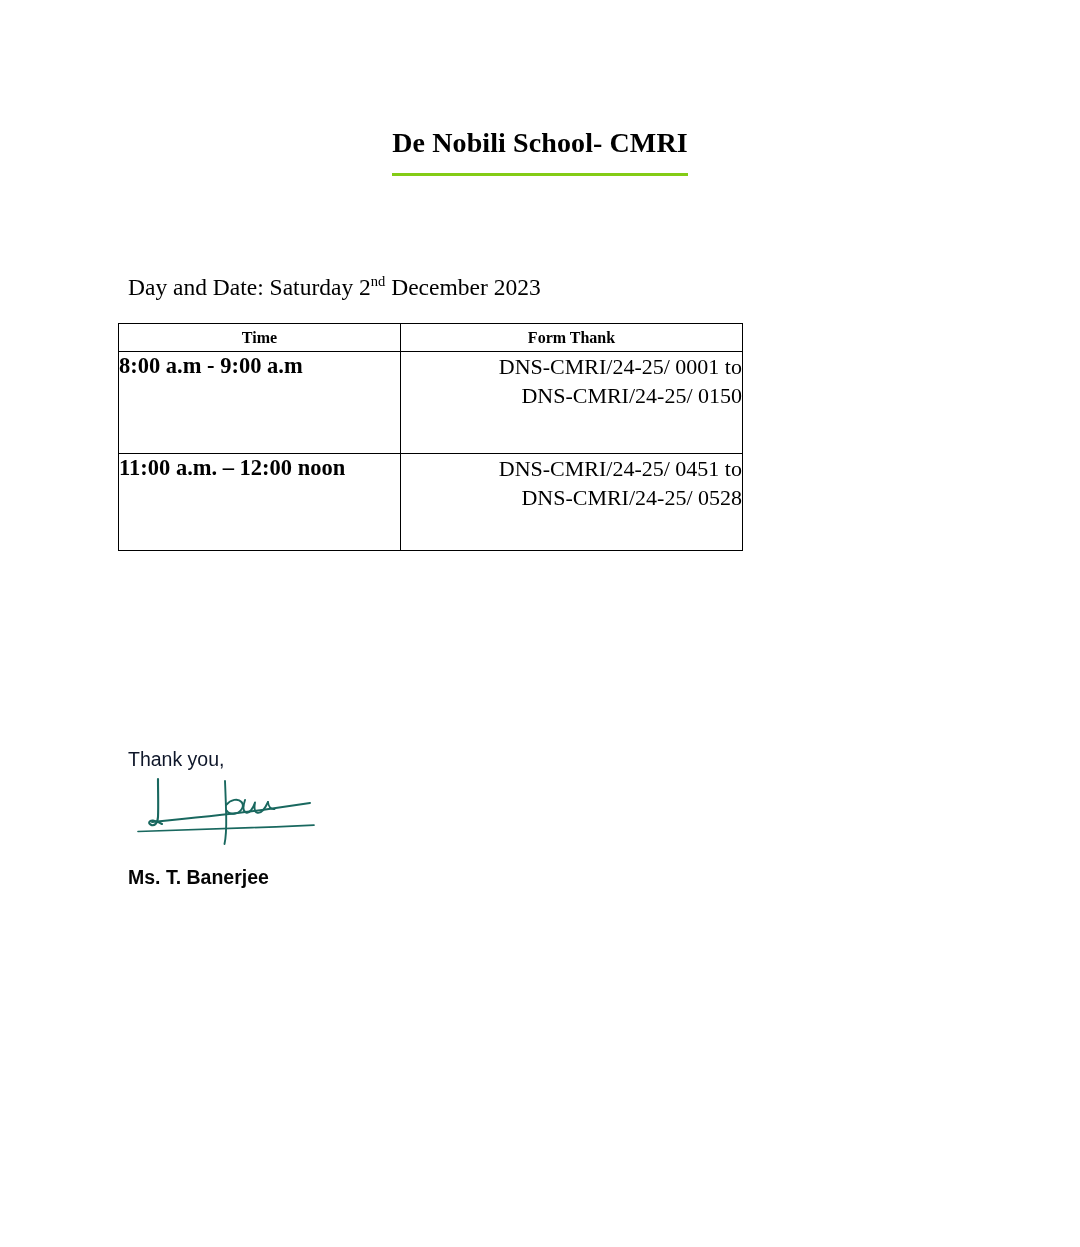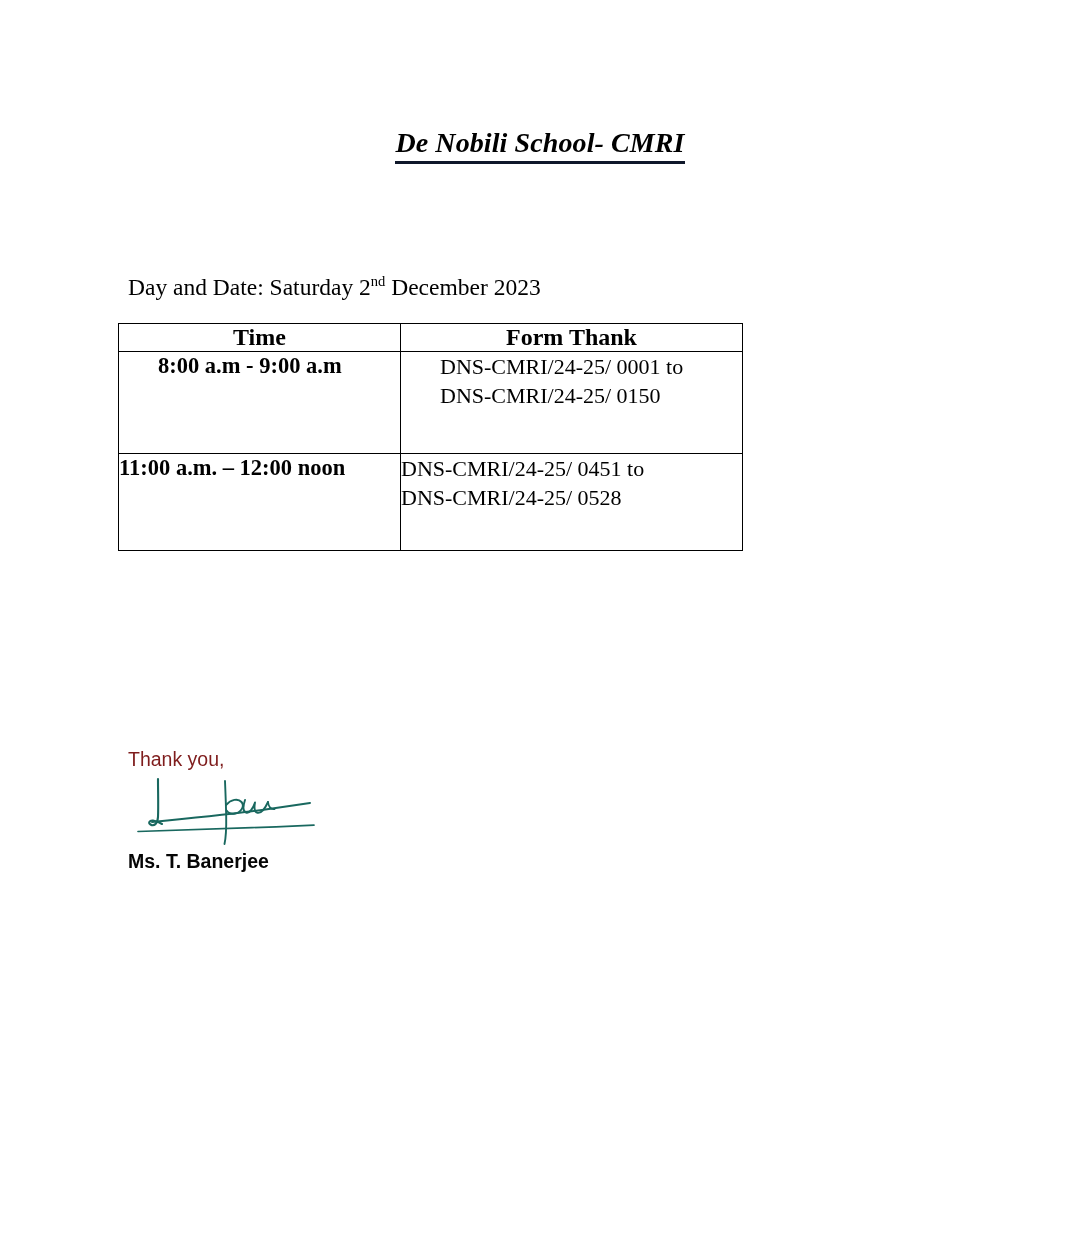--- a/index.html
+++ b/index.html
@@ -26,23 +26,22 @@
     width: 1080px;
     text-align: center;
     font-family: "Liberation Serif", "DejaVu Serif", serif;
     font-weight: bold;
     font-size: 28px;
     letter-spacing: 0.1px;
     line-height: 1.1;
   }
   .doc-title .tx {
     display: inline-block;
-    border-bottom: 3px solid #0f172a;
-    padding-bottom: 2px;
-    font-style: italic;
+    border-bottom: 3px solid #84cc16;
+    padding-bottom: 14px;
   }
 
   
   .intro {
     position: absolute;
     left: 128px;
     top: 185px;
     width: 826px;
     font-family: "Liberation Serif", "DejaVu Serif", serif;
     font-weight: bold;
@@ -84,74 +83,75 @@
   .roster-table th,
   .roster-table td {
     border: 1.4px solid #000;
     padding: 0;
     vertical-align: top;
   }
 
   .roster-table thead th {
     text-align: center;
     font-weight: bold;
-    font-size: 24px;
+    font-size: 16px;
     height: 27px;
     line-height: 27px;
     padding: 0 4px;
   }
 
   .roster-table tbody td {
     height: 96px;
   }
-  .roster-table tbody tr:first-child td { height: 101px; padding-left: 39px; }
+  .roster-table tbody tr:first-child td { height: 101px; }
 
   .cell-time {
     font-weight: bold;
     font-size: 22.5px;
     line-height: 1.25;
     padding: 6px 4px 0 8px;
     white-space: nowrap;
   }
   .cell-form {
     font-weight: normal;
     font-size: 22px;
     line-height: 1.33;
     padding: 6px 4px 0 6px;
   }
-  .cell-form .ln { display: block; white-space: nowrap; }
+  .cell-form .ln { display: block; white-space: nowrap; text-align: right; }
   .cell-form.indented .ln:first-child { padding-left: 9px; }
 
   
   .closing {
     position: absolute;
     left: 128px;
     top: 748px;
     width: 480px;
   }
   .thanks {
     font-family: "Liberation Sans", "DejaVu Sans", sans-serif;
     font-weight: normal;
     font-size: 19.5px;
     line-height: 1.2;
-    color: #7f1d1d;
+    color: #0f172a;
   }
   .signature-wrap {
     margin-top: 4px;
     height: 72px;
     width: 300px;
   }
   .signature-wrap svg { display: block; }
 
   .signer {
     font-family: "Liberation Sans", "DejaVu Sans", sans-serif;
     font-weight: bold;
     font-size: 19.5px;
     line-height: 1.45;
     color: #050505;
+    margin-top: 16px;
   }
 </style>
 </head>
 <body>
 
 <div class="page">
 
   <div class="doc-title">
     <span class="tx">De Nobili School- CMRI</span>
   </div>

